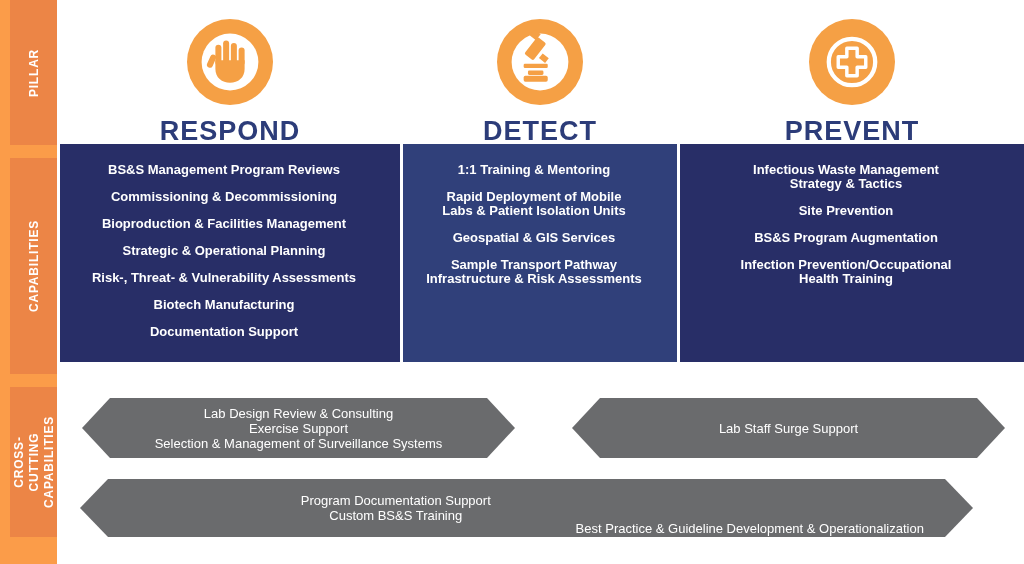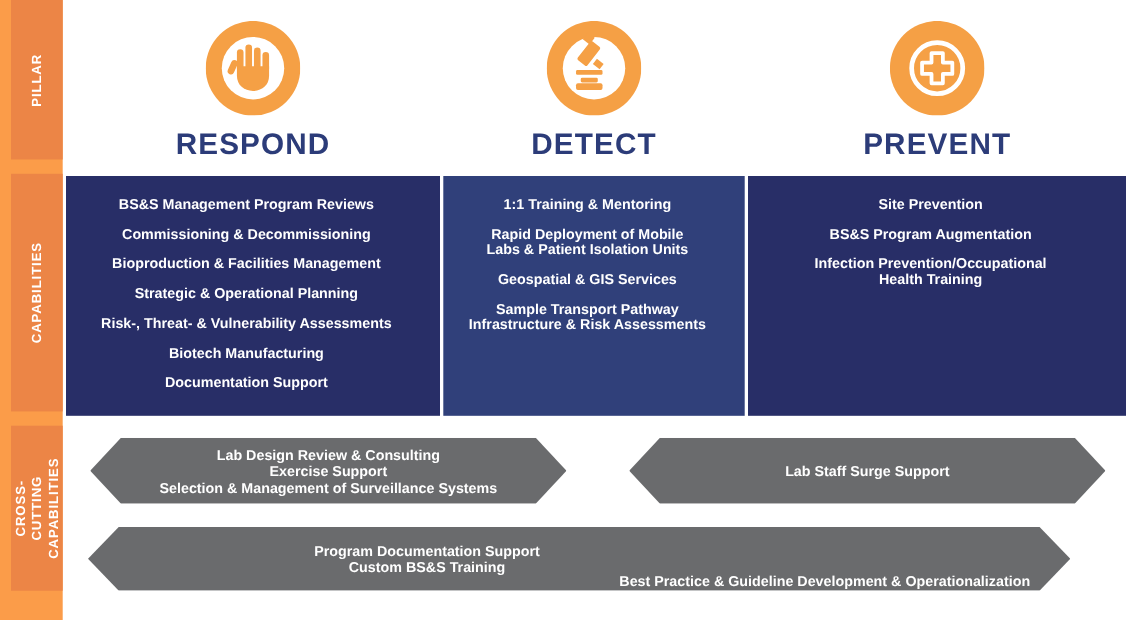--- a/index.html
+++ b/index.html
@@ -42,38 +42,38 @@
   .icon-circle{
     position:absolute;top:19px;left:50%;transform:translateX(-50%);
     width:86px;height:86px;
   }
   .pillar-title{
     position:absolute;top:116px;left:0;width:100%;
     color:var(--title-navy);font-size:27px;font-weight:bold;letter-spacing:1px;
     text-align:center;
   }
   .cap-box{
-    position:absolute;top:160px;left:0;width:100%;height:218px;
+    position:absolute;top:144px;left:0;width:100%;height:218px;
     padding:19px 20px 0 8px;text-align:center;
   }
   .cap-box.dark{background:var(--box-navy-dark);}
   .cap-box.mid{background:var(--box-navy-mid);}
   .cap-item{
     color:var(--text-white);font-size:13px;font-weight:bold;
     line-height:14px;margin-bottom:13px;white-space:pre-line;
   }
   
   .banner{
     position:absolute;background:var(--banner-gray);
     clip-path:polygon(28px 0,calc(100% - 28px) 0,100% 50%,calc(100% - 28px) 100%,28px 100%,0 50%);
     display:flex;flex-direction:column;justify-content:center;
     text-align:center;
   }
   .banner-text{
-    color:var(--text-white);font-size:13px;font-weight:bold;
+    color:var(--text-white);font-size:13px;font-weight:normal;
     line-height:15px;white-space:pre-line;
   }
   .banner .half{
     position:absolute;top:0;height:100%;
     display:flex;flex-direction:column;justify-content:center;text-align:center;
   }
   .half.l{left:0;width:46%;align-items:flex-end;}
   .half.r{left:50%;width:50%;margin-top:28px;}
 </style>
 </head>
@@ -156,20 +156,22 @@
       <div class="icon-circle">
         <svg viewBox="0 0 100 100" width="86" height="86">
           <circle cx="50" cy="50" r="50" fill="#F5A045"></circle>
           <circle cx="50" cy="50" r="27" fill="none" stroke="#fff" stroke-width="5"></circle>
           <path d="M44,34 h12 v10 h10 v12 h-10 v10 h-12 v-10 h-10 v-12 h10 z" fill="none" stroke="#fff" stroke-width="4" stroke-linejoin="round"></path>
         </svg>
       </div>
       <div class="pillar-title">PREVENT</div>
     </div>
     <div class="cap-box dark">
+      <div class="cap-item">Infectious Waste Management
+Strategy &amp; Tactics</div>
       <div class="cap-item">Site Prevention</div>
       <div class="cap-item">BS&amp;S Program Augmentation</div>
       <div class="cap-item">Infection Prevention/Occupational
 Health Training</div>
     </div>
   </div>
 
   <div class="banner" style="left:82px;top:398px;width:433px;height:60px">
     <div class="banner-text">Lab Design Review &amp; Consulting
 Exercise Support

